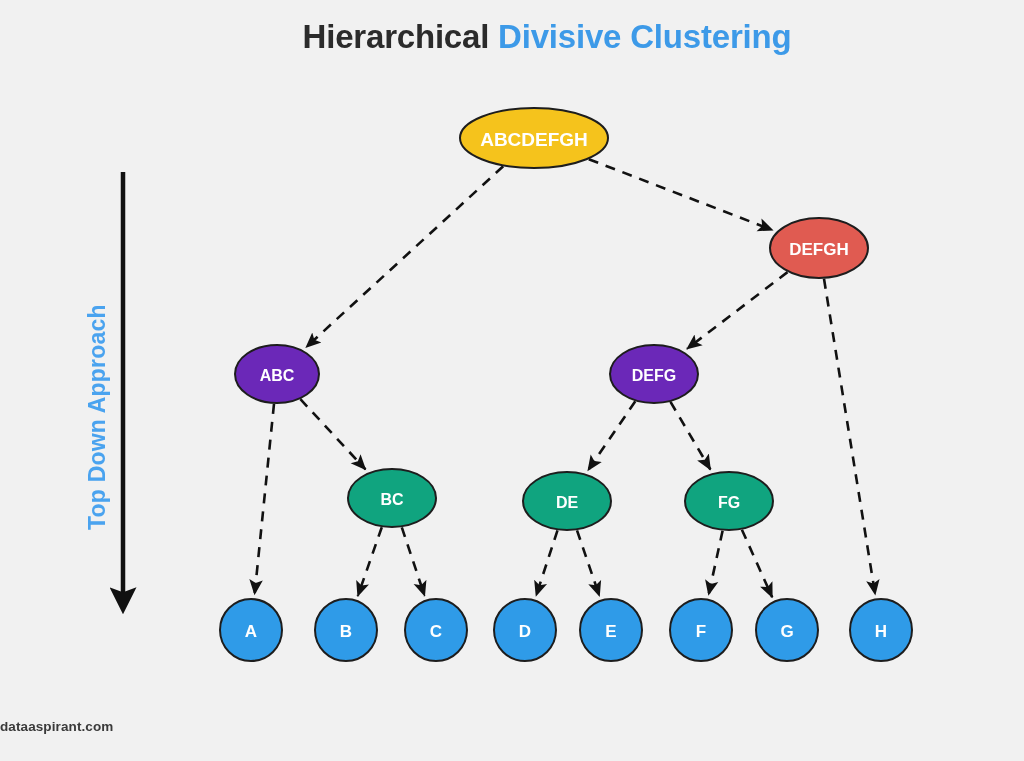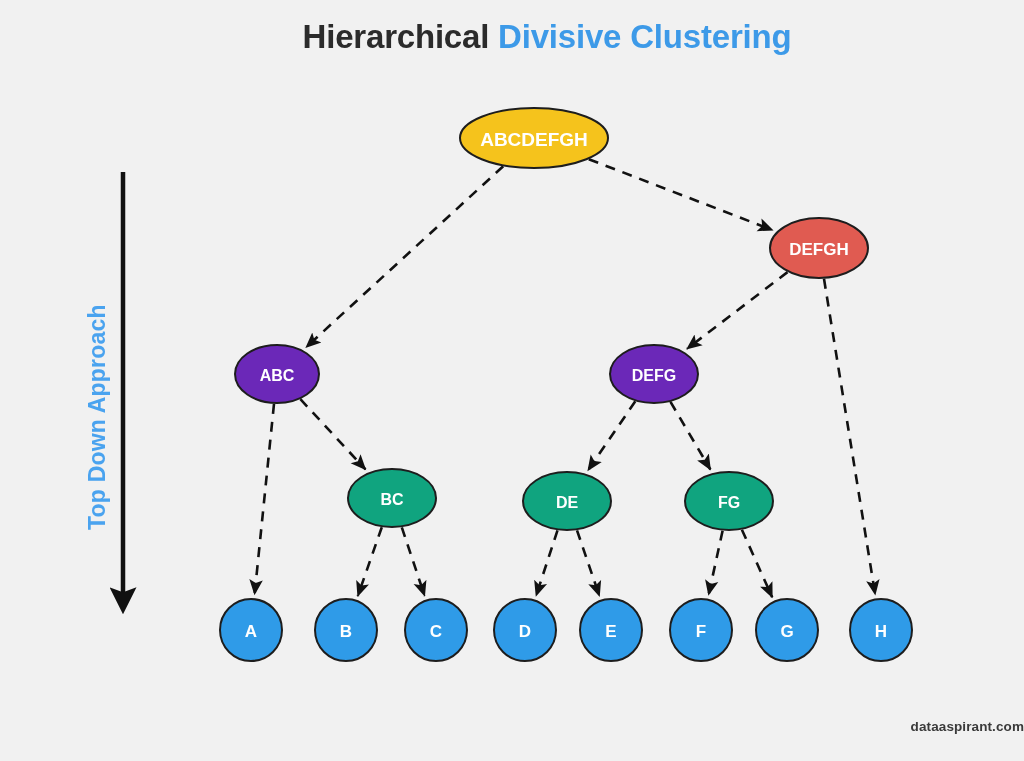--- a/index.html
+++ b/index.html
@@ -45,21 +45,21 @@
     left: 84px;
     top: 530px;
     letter-spacing: 0.2px;
   }
 
   .footer {
     position: absolute;
     left: 0;
     top: 719px;
     width: 1024px;
-    text-align: right;
+    text-align: left;
     font-size: 13.5px;
     font-weight: bold;
     color: #3a3a3a;
     letter-spacing: 0.1px;
   }
 
   svg.diagram {
     position: absolute;
     left: 0;
     top: 0;

